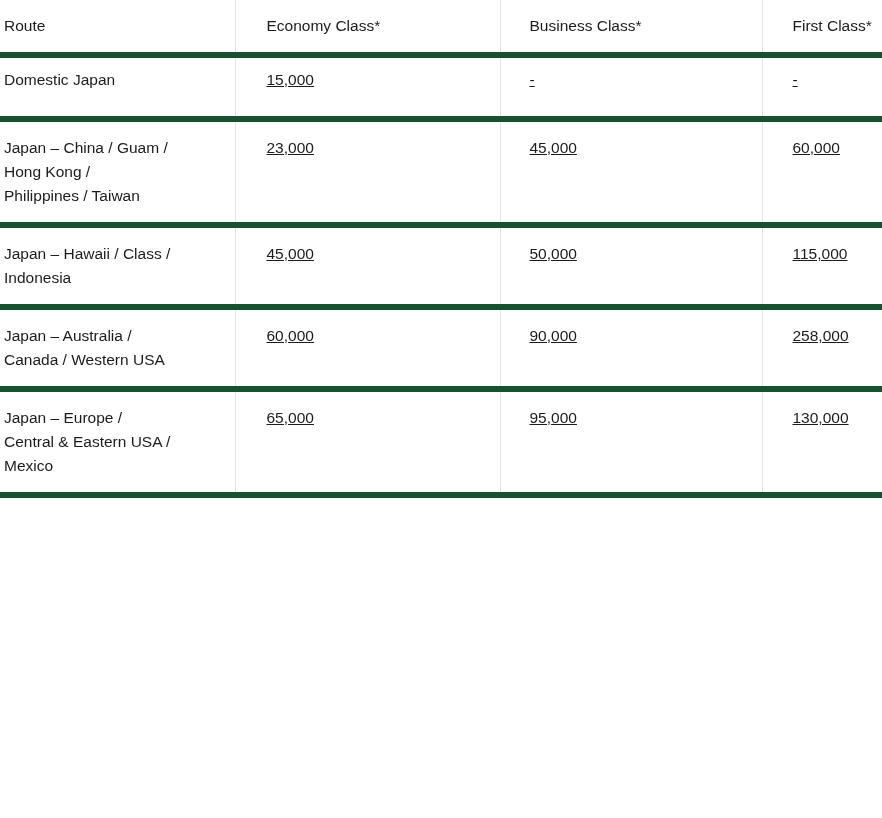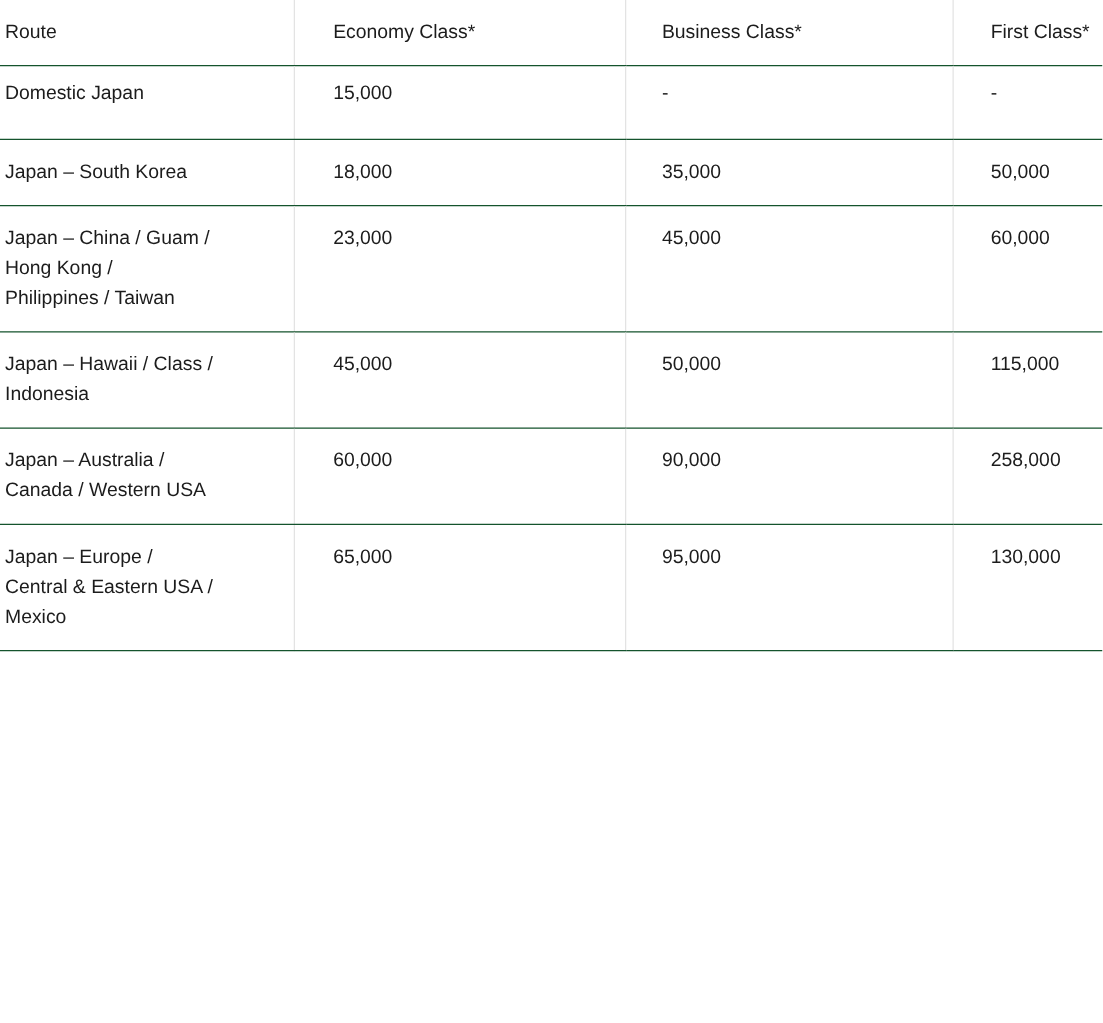--- a/index.html
+++ b/index.html
@@ -26,21 +26,21 @@
   table.award-table col.c-first    { width: 120px; }
 
   table.award-table th,
   table.award-table td {
     text-align: left;
     vertical-align: top;
     font-weight: normal;
     font-size: 15.5px;
     line-height: 24px;
     color: #1c1c1c;
-    border-bottom: 1px solid #14532d;
+    border-bottom: 6px solid #14532d;
     border-right: 1px solid #e3e3e3;
     padding: 14px 0 14px 0;
   }
   table.award-table th:last-child,
   table.award-table td:last-child {
     border-right: none;
   }
   
   table.award-table th.cell-route,
   table.award-table td.cell-route    { padding-left: 4px; padding-right: 24px; }
@@ -56,21 +56,21 @@
     padding-bottom: 22px;
   }
   tbody tr td {
     padding-top: 23px;
     padding-bottom: 23px;
   }
   tbody tr:first-child td {
     padding-top: 10px;
     padding-bottom: 24px;
   }
-  .nowrap-num { white-space: nowrap; }
+  .nowrap-num { white-space: nowrap; text-decoration: underline; }
   .route-text { white-space: pre-line; }
 </style>
 </head>
 <body>
 
 <table class="award-table">
   <colgroup>
     <col class="c-route">
     <col class="c-economy">
     <col class="c-business">
@@ -83,26 +83,20 @@
       <th class="cell-business">Business Class*</th>
       <th class="cell-first">First Class*</th>
     </tr>
   </thead>
   <tbody>
     <tr>
       <td class="cell-route route-text">Domestic Japan</td>
       <td class="cell-economy nowrap-num">15,000</td>
       <td class="cell-business nowrap-num">-</td>
       <td class="cell-first nowrap-num">-</td>
-    </tr>
-    <tr>
-      <td class="cell-route route-text">Japan – South Korea</td>
-      <td class="cell-economy nowrap-num">18,000</td>
-      <td class="cell-business nowrap-num">35,000</td>
-      <td class="cell-first nowrap-num">50,000</td>
     </tr>
     <tr>
       <td class="cell-route route-text">Japan – China / Guam /
 Hong Kong /
 Philippines / Taiwan</td>
       <td class="cell-economy nowrap-num">23,000</td>
       <td class="cell-business nowrap-num">45,000</td>
       <td class="cell-first nowrap-num">60,000</td>
     </tr>
     <tr>

